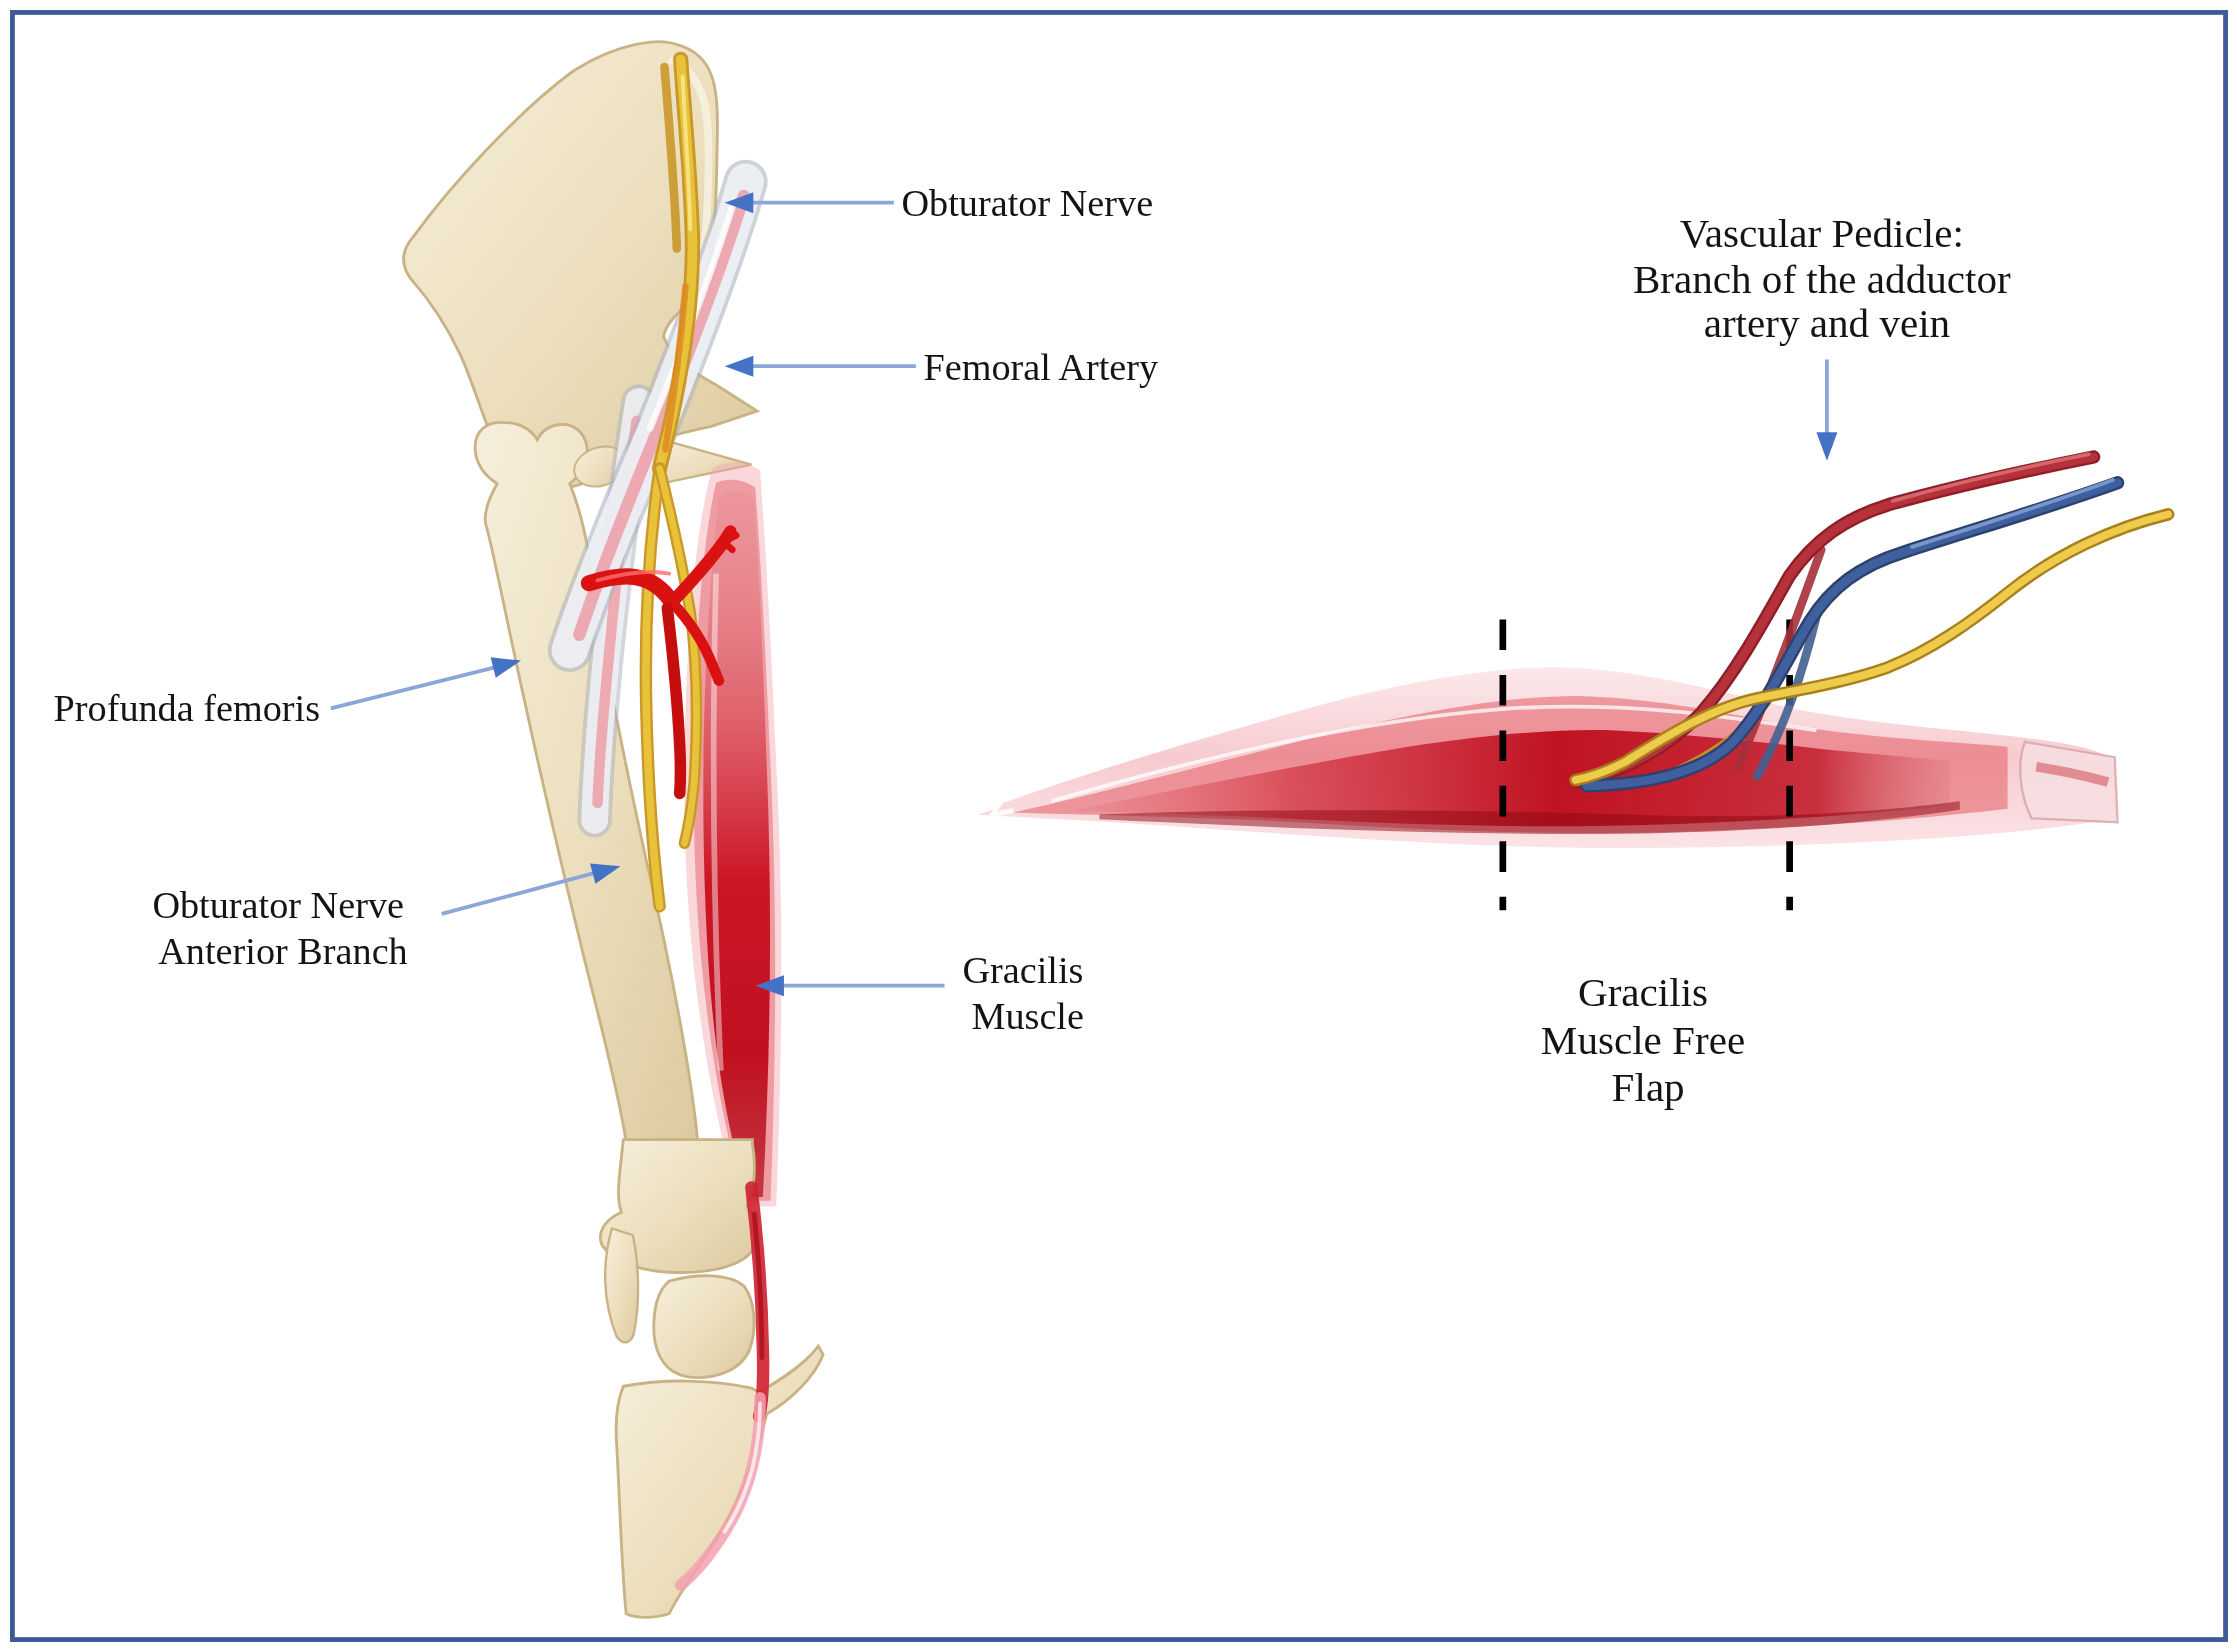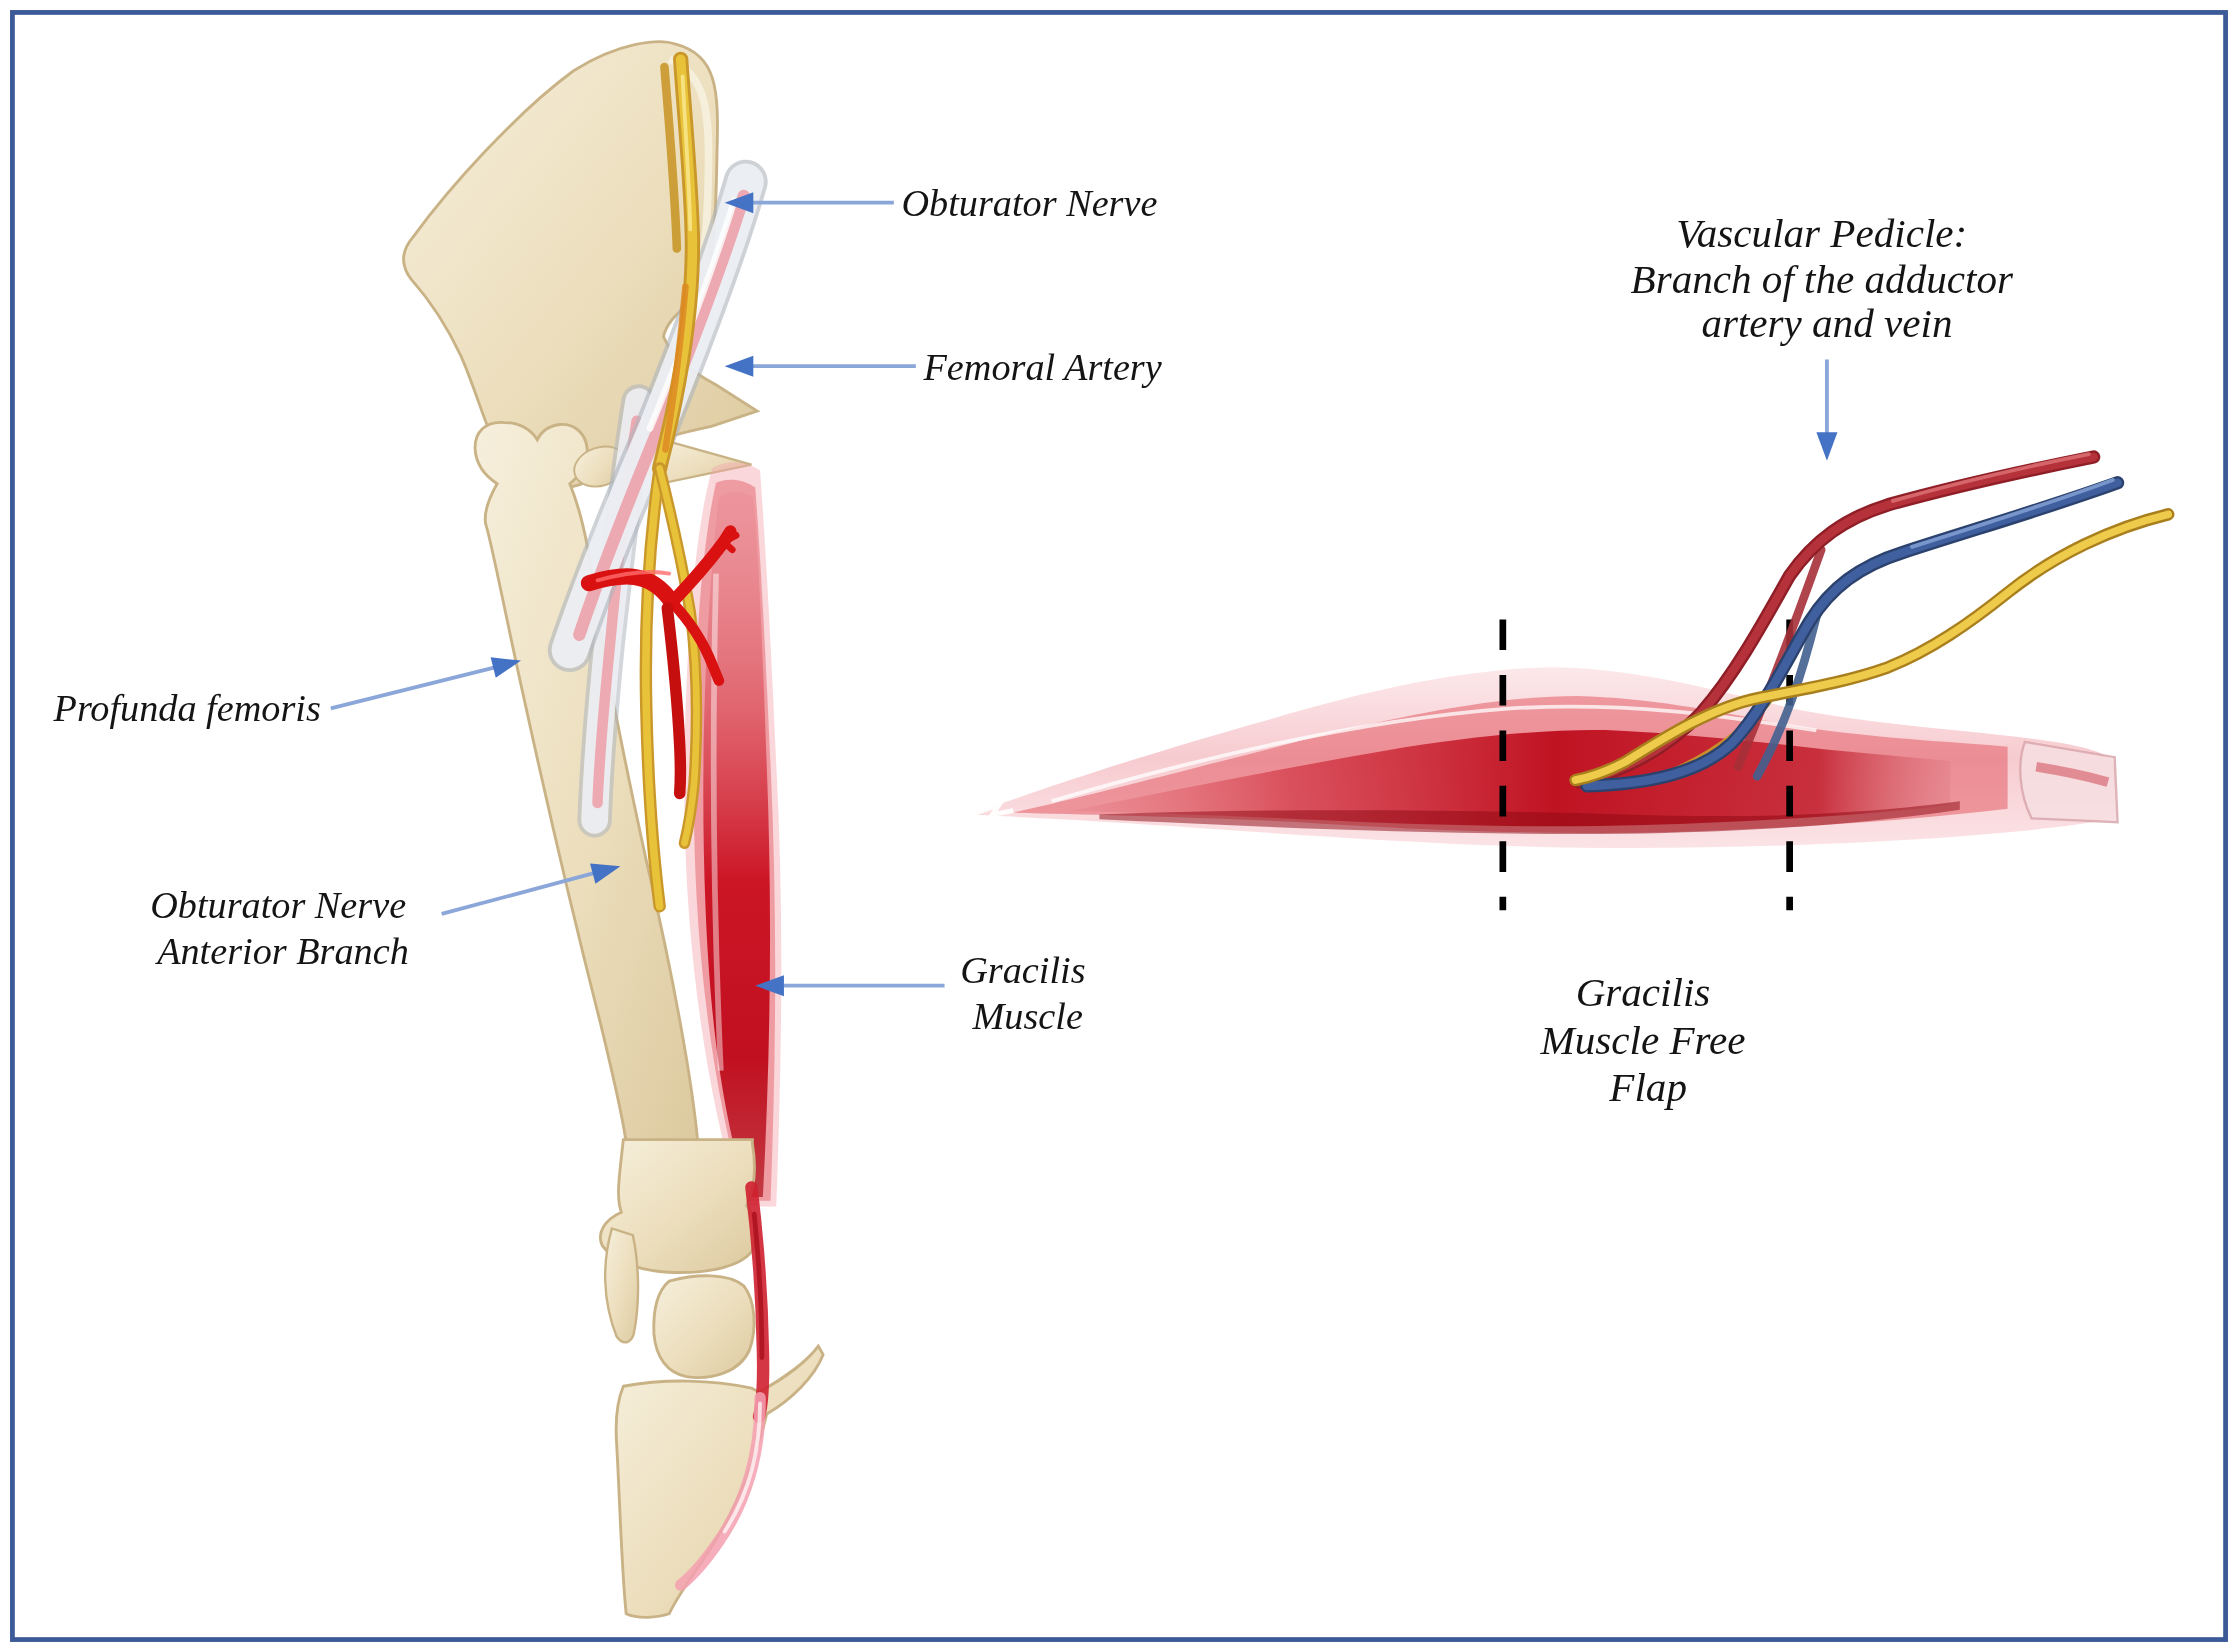--- a/index.html
+++ b/index.html
@@ -15,21 +15,21 @@
     --sheath:#eef0f4;
     --sheath-edge:#aeb4bd;
     --pink-core:#eda3ab;
     --branch-red:#d91111;
     --artery:#b5323a;
     --vein:#3f5f9e;
     --cut:#000000;
     --paper:#ffffff;
   }
   html,body{margin:0;padding:0;background:var(--paper);}
-  .page{width:2181px;height:1652px;position:relative;background:var(--paper);font-style:italic;}
+  .page{width:2181px;height:1652px;position:relative;background:var(--paper);}
   svg{display:block;}
   text{font-family:"Liberation Serif","DejaVu Serif",serif;fill:var(--ink);}
   .lbl{font-size:40px;}
   .lblR{font-size:43px;}
 </style>
 </head>
 <body>
 
 <div class="page">
 <svg width="2238" height="1652" viewBox="0 0 2341 1728">

